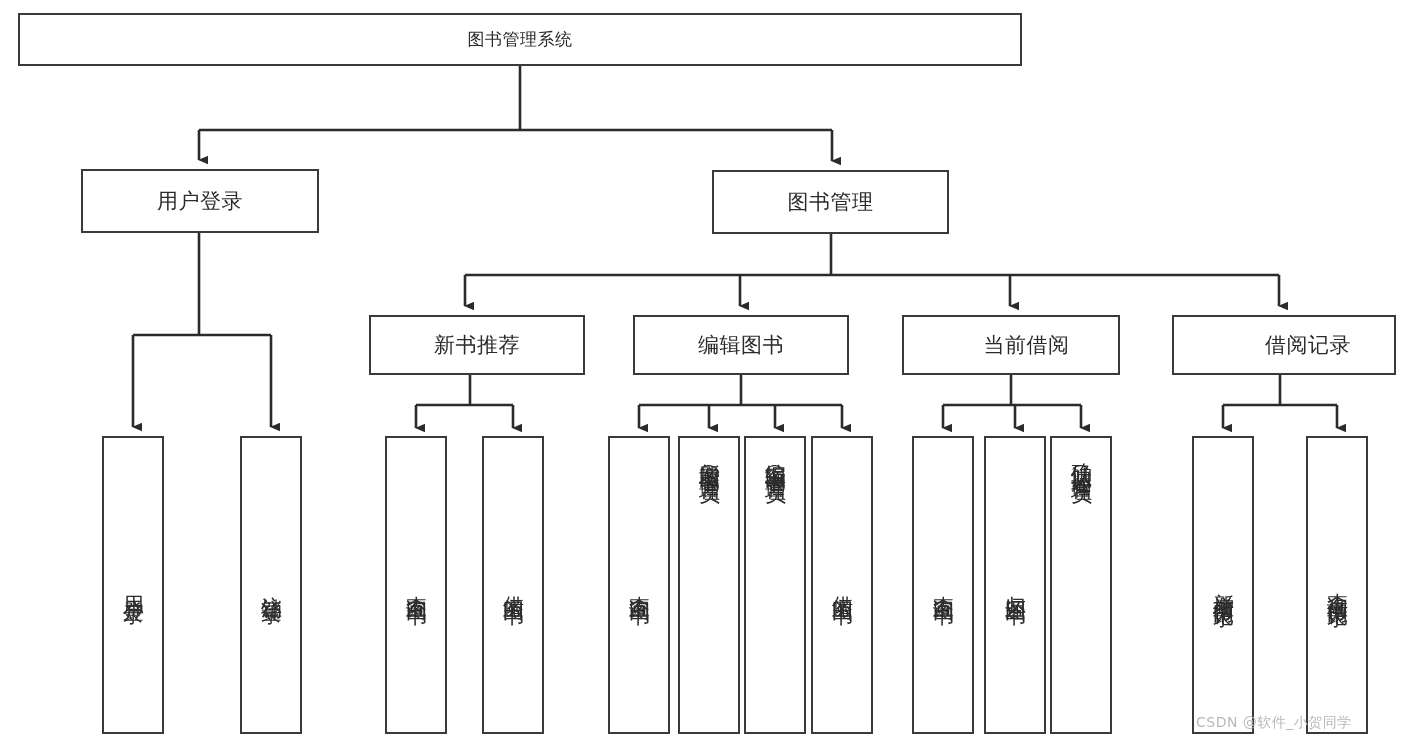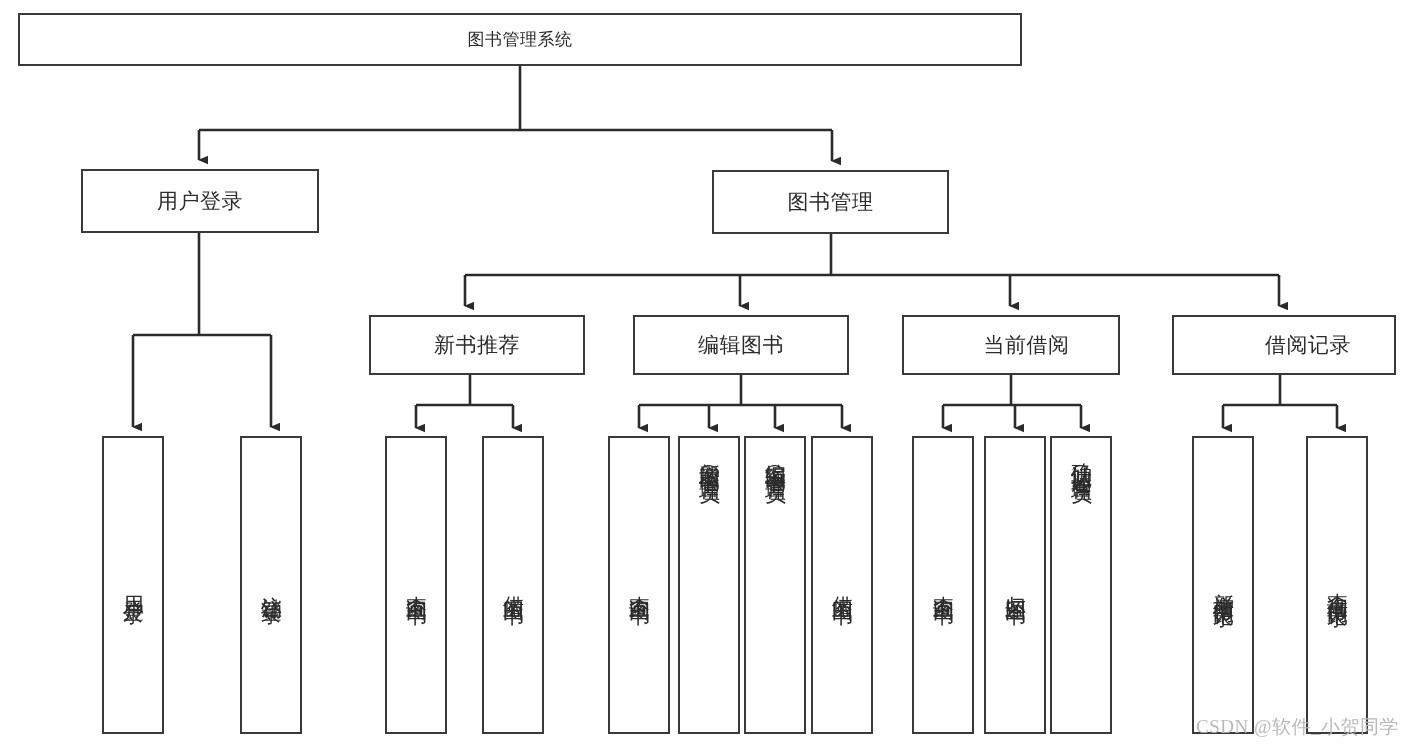--- a/index.html
+++ b/index.html
@@ -64,24 +64,23 @@
     line-height: 1;
     text-align: left;
   }
   .node.leaf.centered {
     align-items: center;
     padding-top: 0;
   }
   .watermark {
     position: absolute;
     color: #b9b9b9;
-    font-size: 19px;
+    font-size: 14px;
     white-space: nowrap;
     letter-spacing: 0.5px;
-    font-family: Liberation Serif, serif;
   }
 </style>
 </head>
 <body>
 
 <div id="diagram-root" style="background: rgb(255, 255, 255);">
 
   <svg id="edges-layer" width="1405" height="747" viewBox="0 0 1405 747" xmlns="http://www.w3.org/2000/svg">
     <defs>
       <marker id="arrowhead" markerWidth="9" markerHeight="10" refX="4.2" refY="9" orient="auto" markerUnits="userSpaceOnUse">

